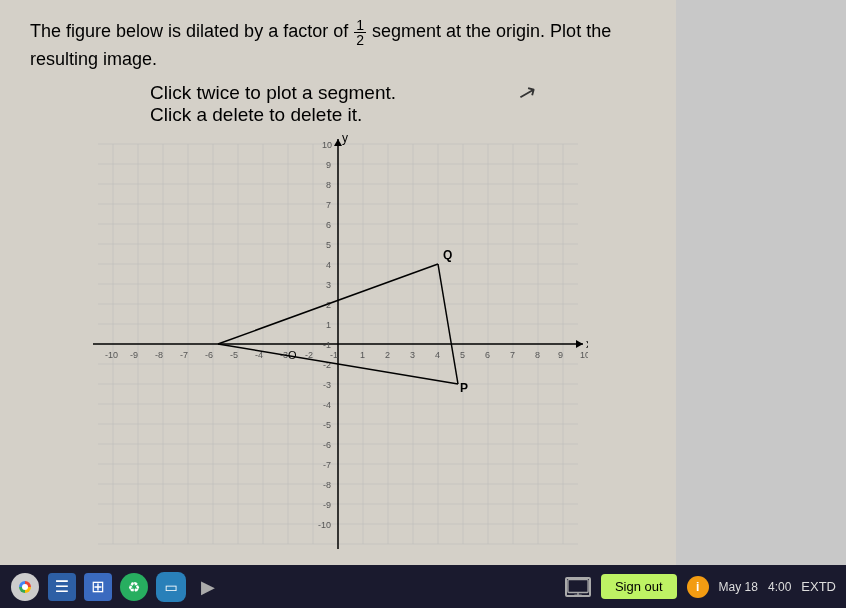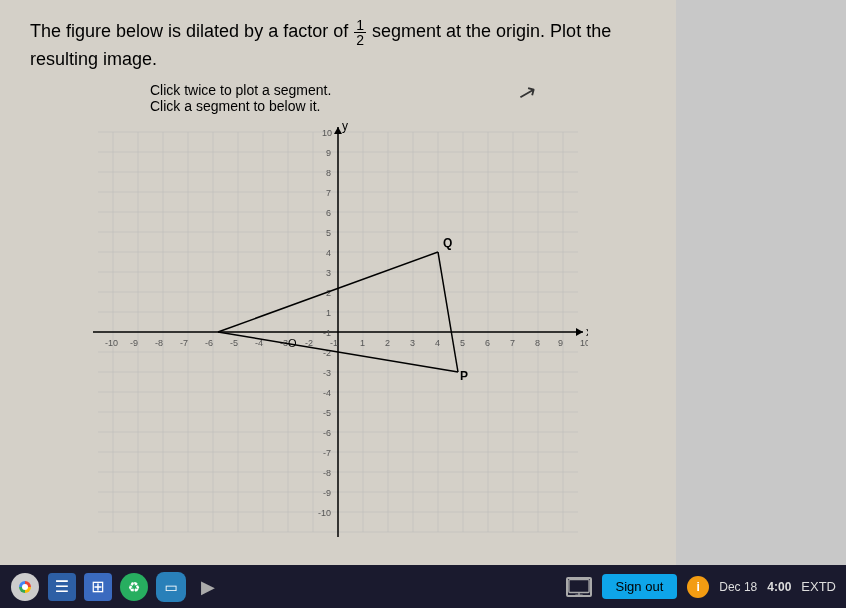--- a/index.html
+++ b/index.html
@@ -40,21 +40,21 @@
       border-bottom: 1px solid #000;
       padding: 0 2px;
       font-size: 14px;
     }
     .question-text .fraction .denominator {
       padding: 0 2px;
       font-size: 14px;
     }
 
     .instructions {
-      font-size: 14px;
+      font-size: 19px;
       color: #000;
       margin-bottom: 8px;
       margin-left: 120px;
     }
 
     .graph-container {
       position: relative;
       width: 500px;
       height: 420px;
       margin: 0 auto;
@@ -153,21 +153,21 @@
       border-radius: 2px;
       display: flex;
       align-items: center;
       justify-content: center;
       color: #aaa;
       font-size: 10px;
       position: relative;
     }
 
     .sign-out-btn {
-      background: #0ea5e9;
+      background: #bef264;
       color: #000;
       border: none;
       padding: 5px 14px;
       border-radius: 4px;
       font-size: 13px;
       cursor: pointer;
       font-weight: 500;
     }
 
     .info-circle {
@@ -184,21 +184,20 @@
     }
 
     .taskbar-date {
       color: #ddd;
       font-size: 12px;
     }
 
     .taskbar-time {
       color: #ddd;
       font-size: 12px;
-      font-weight: bold;
     }
 
     .taskbar-extd {
       color: #ddd;
       font-size: 13px;
     }
 
     .cursor-arrow {
       position: absolute;
       top: 80px;
@@ -217,21 +216,21 @@
     <span>The figure below is dilated by a factor of</span>
     <span class="fraction">
       <span class="numerator">1</span>
       <span class="denominator">2</span>
     </span>
     <span>segment at the origin. Plot the resulting image.</span>
   </div>
 
   <div class="instructions">
     <div>Click twice to plot a segment.</div>
-    <div>Click a segment to below it.</div>
+    <div>Click a delete to delete it.</div>
   </div>
 
   <div class="graph-container">
     <svg class="graph-canvas" width="500" height="420">
 
       <line x1="25" y1="10" x2="25" y2="410" stroke="#bbb" stroke-width="0.5"></line>
       <line x1="50" y1="10" x2="50" y2="410" stroke="#bbb" stroke-width="0.5"></line>
       <line x1="75" y1="10" x2="75" y2="410" stroke="#bbb" stroke-width="0.5"></line>
       <line x1="100" y1="10" x2="100" y2="410" stroke="#bbb" stroke-width="0.5"></line>
       <line x1="125" y1="10" x2="125" y2="410" stroke="#bbb" stroke-width="0.5"></line>
@@ -376,17 +375,17 @@
         <rect x="1" y="1" width="22" height="14" rx="1" fill="none" stroke="#aaa" stroke-width="1.5"></rect>
         <line x1="12" y1="15" x2="12" y2="18" stroke="#aaa" stroke-width="1.5"></line>
         <line x1="8" y1="18" x2="16" y2="18" stroke="#aaa" stroke-width="1.5"></line>
       </svg>
     </div>
 
     <button class="sign-out-btn">Sign out</button>
 
     <div class="info-circle">i</div>
 
-    <span class="taskbar-date">Dec 18</span>
+    <span class="taskbar-date">May 18</span>
     <span class="taskbar-time">4:00</span>
     <span class="taskbar-extd">EXTD</span>
   </div>
 </div>
 
 </body></html>

